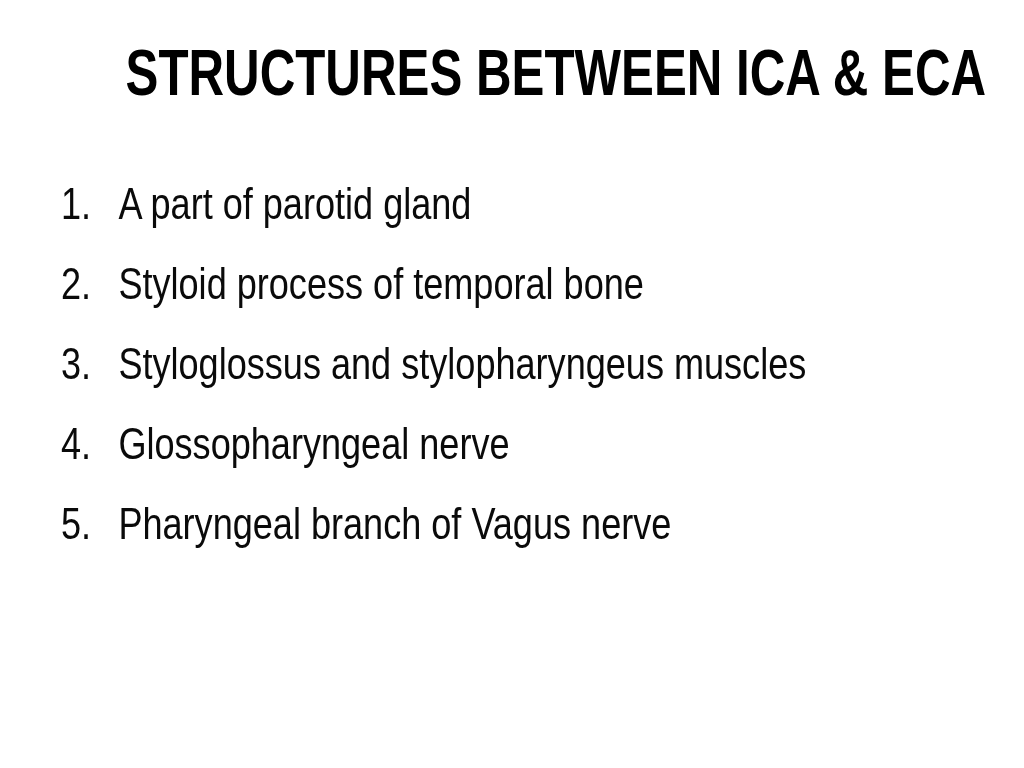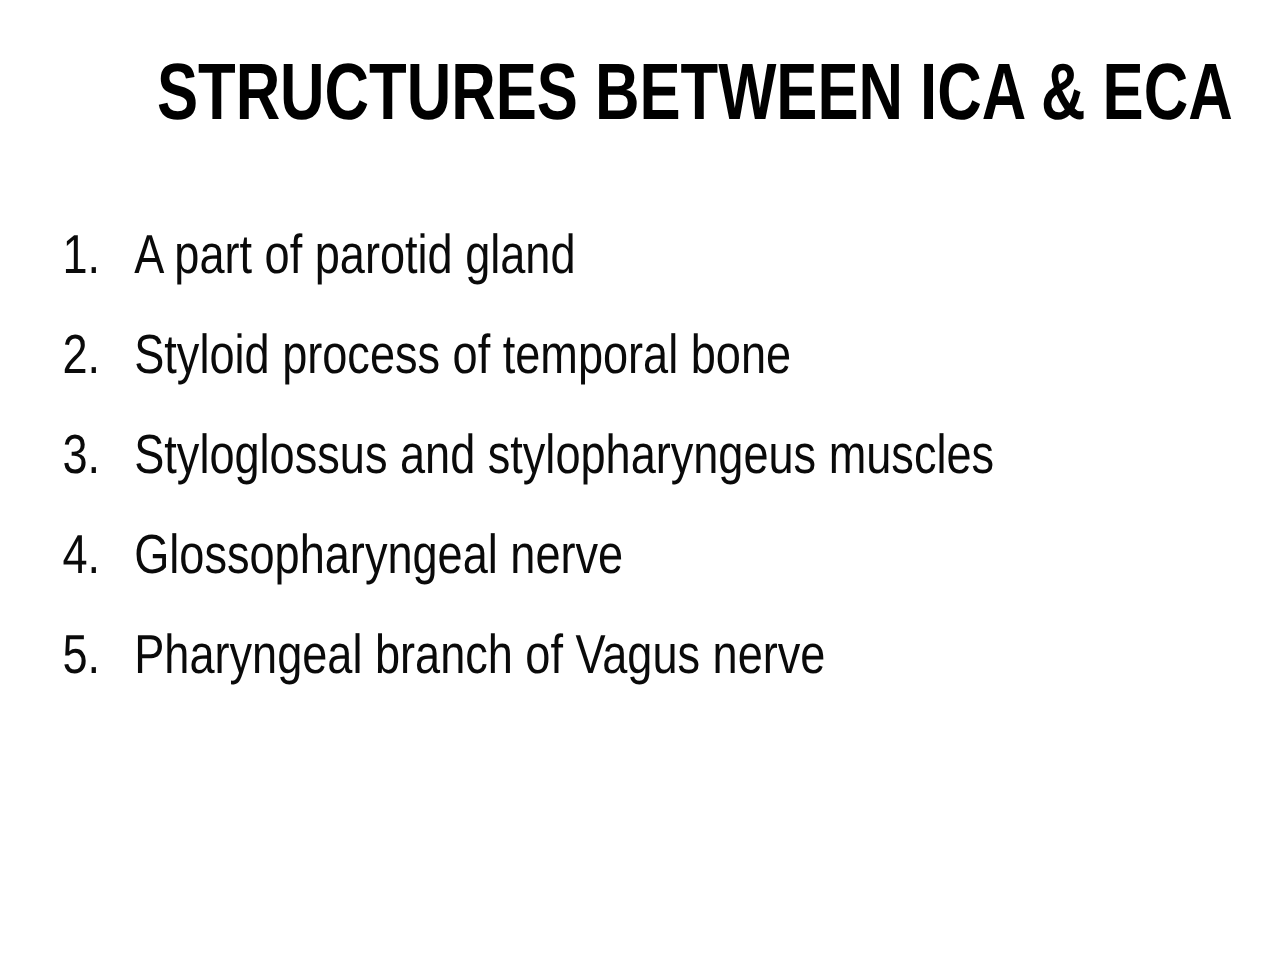--- a/index.html
+++ b/index.html
@@ -29,21 +29,21 @@
     white-space: nowrap;
   }
   .slide-title .condense {
     display: inline-block;
     transform: scaleX(0.77);
     transform-origin: center center;
   }
   .structures-list {
     position: absolute;
     top: 164px;
-    left: 50px;
+    left: 61px;
     margin: 0;
     padding: 0;
     list-style: none;
   }
   .structures-list li {
     height: 80px;
     line-height: 80px;
     font-size: 44px;
     white-space: nowrap;
     transform: scaleX(0.82);

